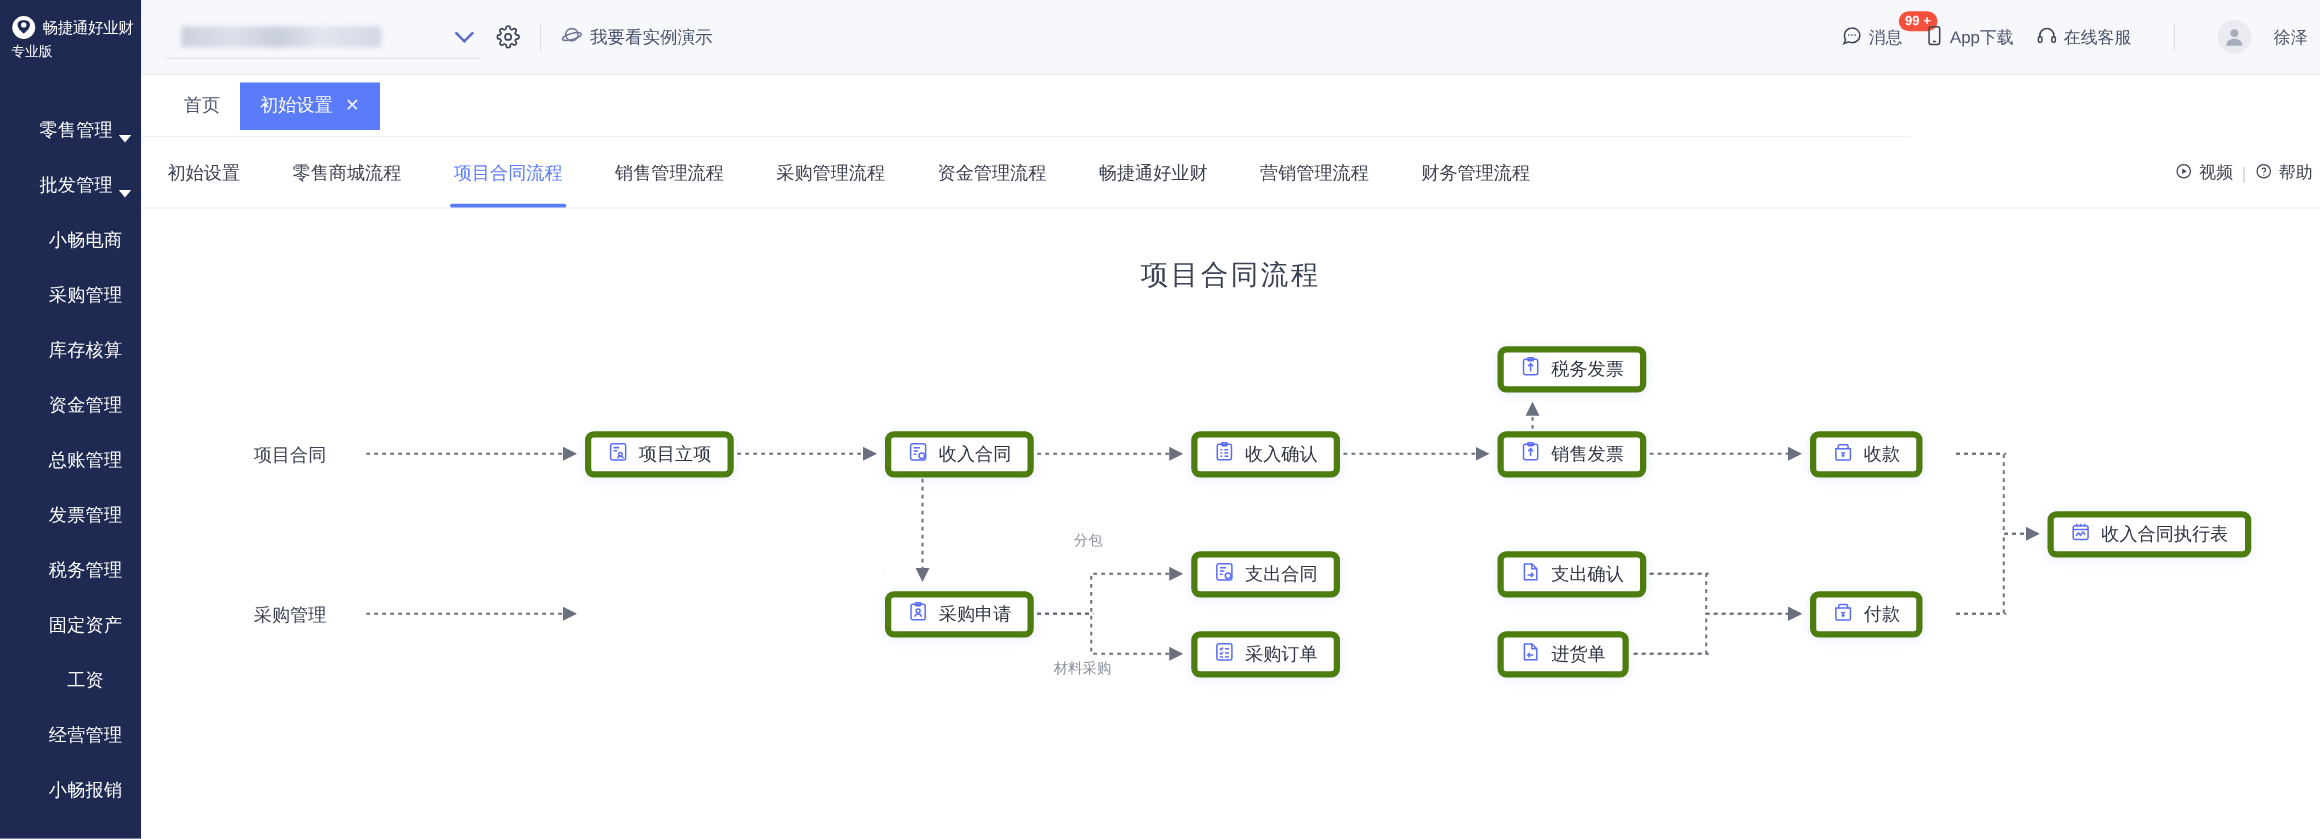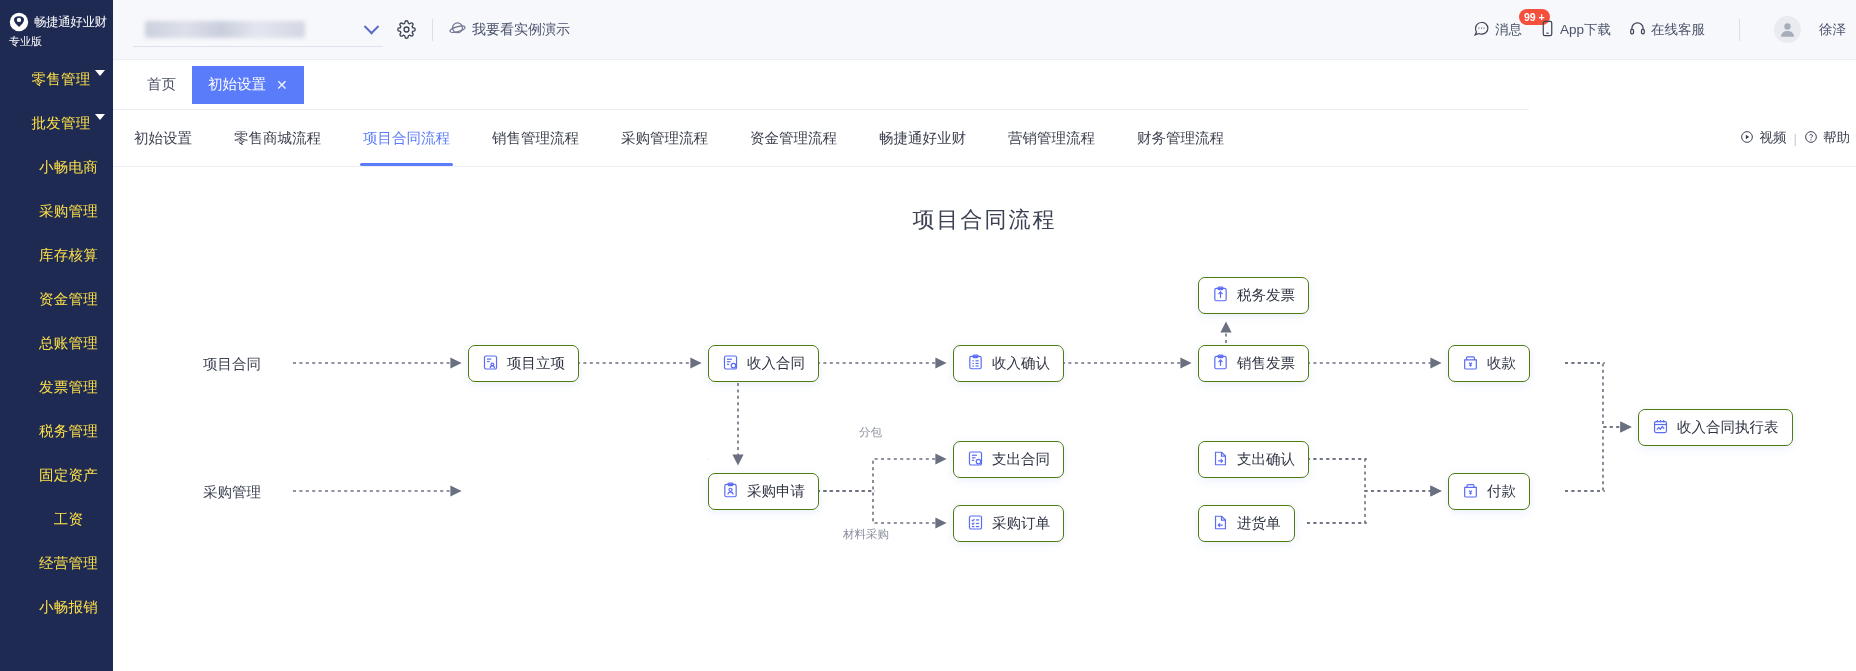--- a/index.html
+++ b/index.html
@@ -35,23 +35,23 @@
   .brand-name {
     color: #ffffff; font-size: 12.5px; letter-spacing: -0.4px;
     white-space: nowrap; overflow: hidden;
   }
   .brand-sub {
     color: #ffffff; font-size: 11px; margin-top: 1px; padding-left: 1px;
   }
   .menu { margin-top: 10px; }
   .menu-item {
     height: 44px;
-    display: flex; align-items: flex-start; justify-content: center;
+    display: flex; align-items: flex-end; justify-content: center;
     gap: 5px;
-    color: #fde047; font-size: 14.5px;
+    color: #ffffff; font-size: 14.5px;
     cursor: pointer;
     letter-spacing: 0.2px;
     margin-left: 24px;
   }
   .caret { width: 0; height: 0; border-left: 5px solid transparent;
            border-right: 5px solid transparent; border-top: 6px solid #ffffff; }
 
   
   .header {
     position: absolute; left: 113px; top: 0;
@@ -166,21 +166,21 @@
     position: absolute;
     font-size: 14.5px; color: #3c4254;
     white-space: nowrap;
   }
 
   
   .node {
     position: absolute;
     height: 37px;
     background: #ffffff;
-    border: 1px solid #4d7c0f;
+    border: 5px solid #4d7c0f;
     border-radius: 7px;
     box-shadow: 0 2px 9px rgba(91,124,250,0.13);
     display: flex; align-items: center;
     gap: 8px; padding: 0 13px;
     font-size: 14.5px; color: #2f3443;
     cursor: pointer; white-space: nowrap;
   }
   .node svg { width: 17px; height: 17px; flex: 0 0 17px; }
   .edge-label {
     position: absolute; font-size: 11.5px; color: #8a8f9e; white-space: nowrap;

